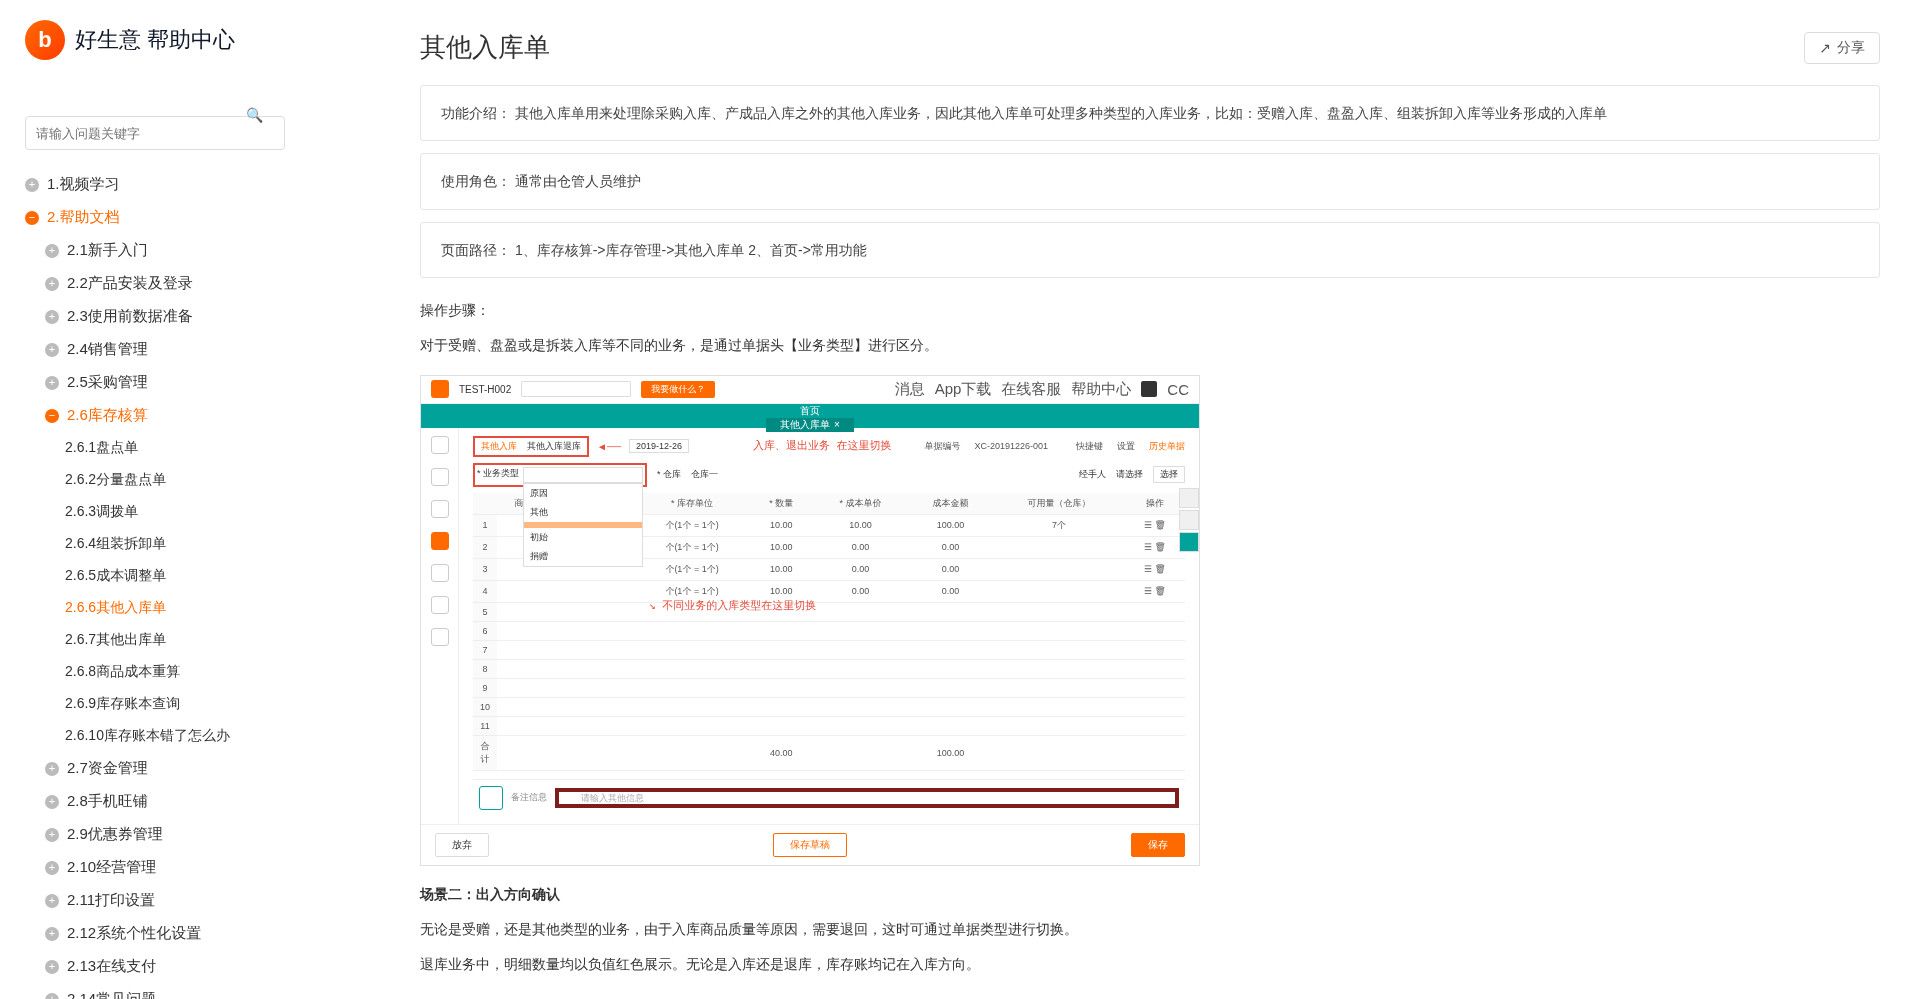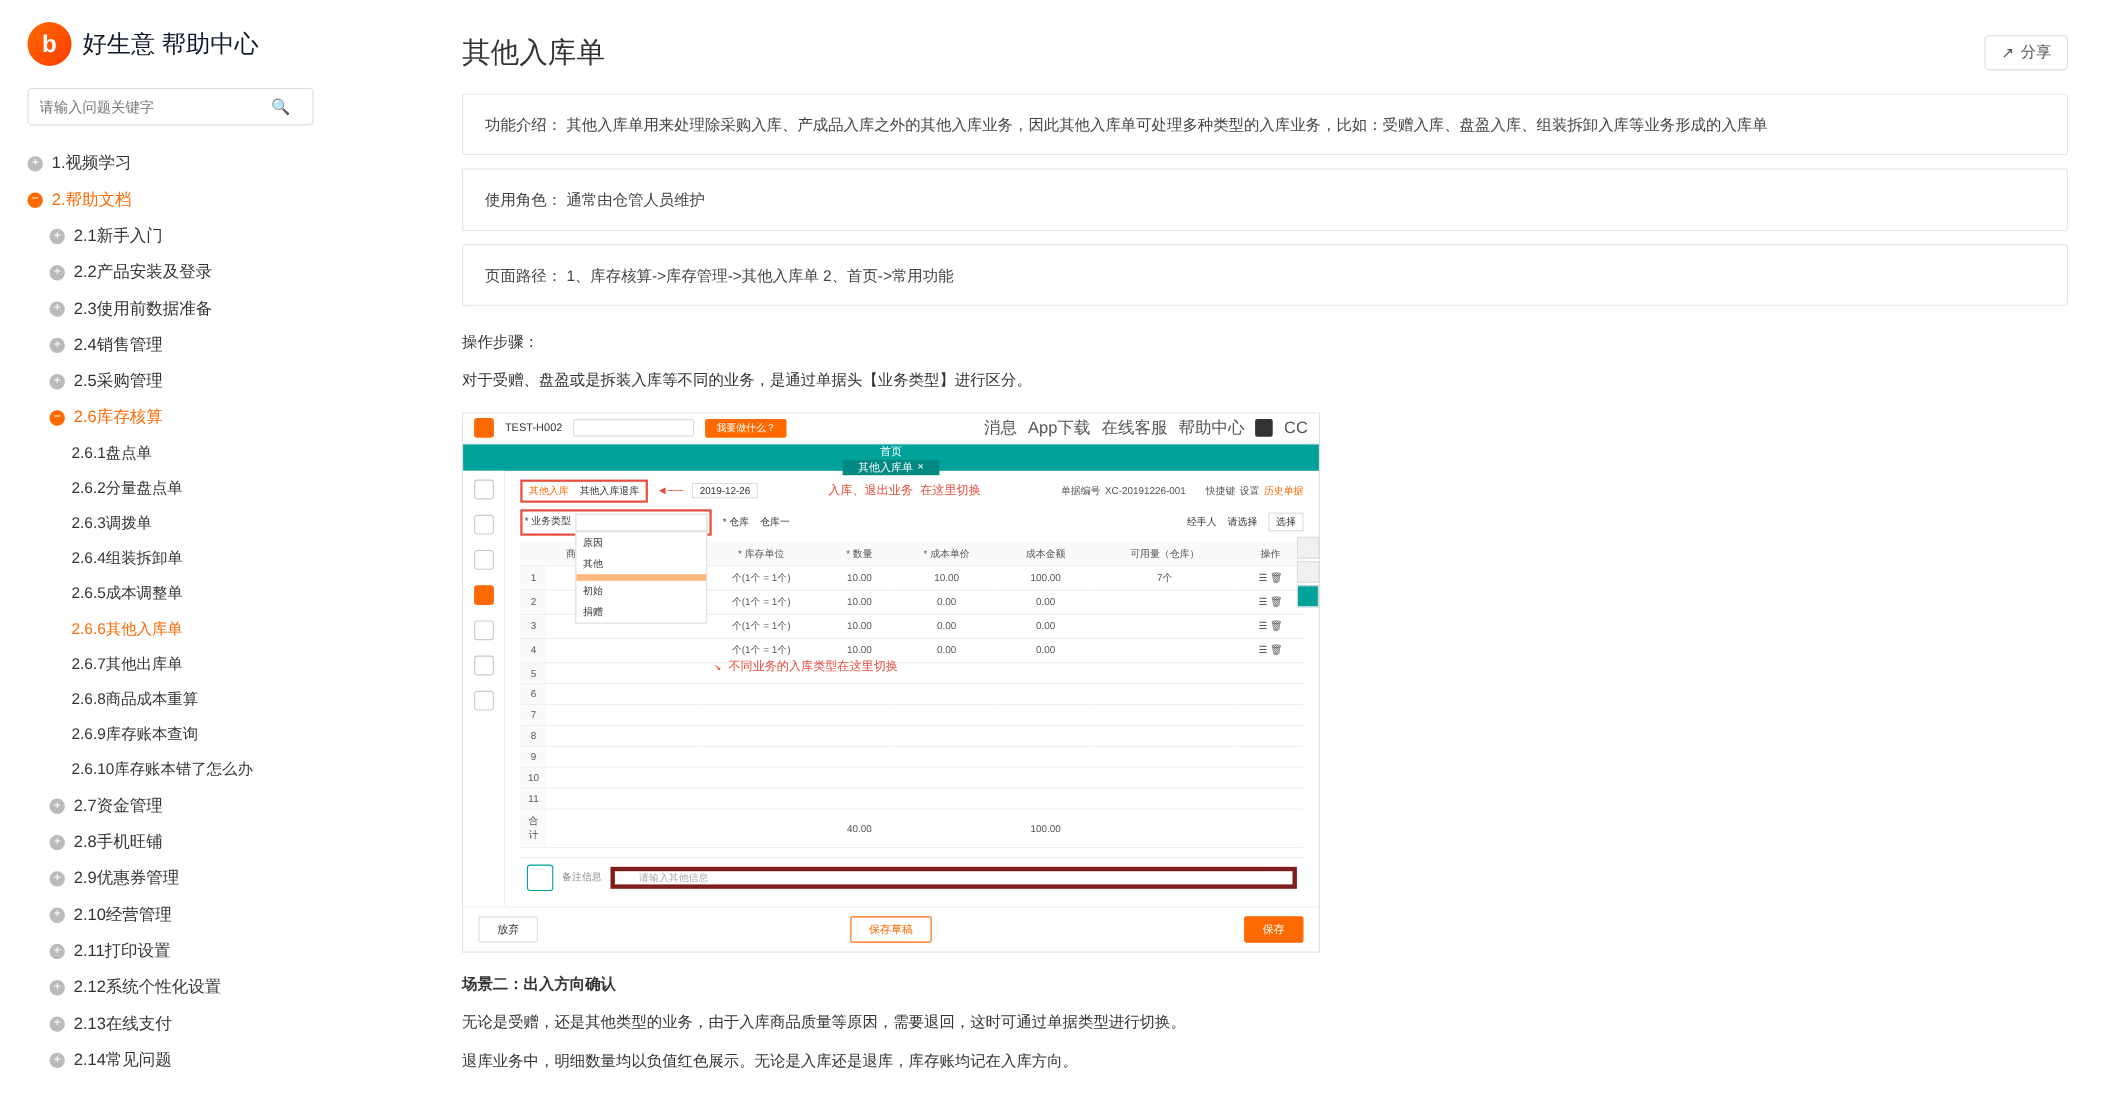--- a/index.html
+++ b/index.html
@@ -3,21 +3,21 @@
 <meta charset="utf-8">
 <style>
 * { margin: 0; padding: 0; box-sizing: border-box; }
 body { font-family: "Microsoft YaHei", Arial, sans-serif; font-size: 14px; color: #333; background: #fff; }
 .container { display: flex; width: 1920px; }
 .sidebar { width: 320px; padding: 20px 20px 20px 25px; }
 .logo-row { display: flex; align-items: center; gap: 10px; margin-bottom: 20px; }
 .logo { width: 40px; height: 40px; border-radius: 50%; background: linear-gradient(135deg,#ff6a00,#ff3c00); display: flex; align-items: center; justify-content: center; color: #fff; font-weight: bold; font-size: 22px; }
 .brand { font-size: 22px; color: #0f172a; }
 .search-box { position: relative; margin-bottom: 18px; }
-.search-box input { width: 260px; height: 34px; border: 1px solid #ddd; border-radius: 4px; padding: 0 34px 0 10px; font-size: 13px; outline: none; }
+.search-box input { width: 260px; height: 34px; border: 1px solid #ddd; border-radius: 4px; padding: 0 34px 0 10px; font-size: 13px; outline: none; margin-top: 36px; }
 .search-box .sicon { position: absolute; right: 36px; top: 50%; transform: translateY(-50%); color: #888; }
 .nav { list-style: none; }
 .nav li { padding: 7px 0; display: flex; align-items: center; gap: 8px; cursor: pointer; font-size: 15px; }
 .nav li.level1 { padding-left: 0; }
 .nav li.level2 { padding-left: 20px; }
 .nav li.level3 { padding-left: 40px; font-size: 14px; }
 .nav .picon { width: 14px; height: 14px; border-radius: 50%; background: #bbb; color: #fff; font-size: 11px; display: flex; align-items: center; justify-content: center; line-height: 1; flex-shrink: 0; }
 .nav .picon.orange { background: #ff6a00; }
 .nav .picon.minus::before { content: "−"; }
 .nav .picon.plus::before { content: "+"; }
@@ -45,21 +45,21 @@
 .ss-tab-plus { margin-left: auto; width: 24px; text-align: center; color: #fff; }
 .ss-body { display: flex; }
 .ss-left-rail { width: 38px; background: #fff; border-right: 1px solid #eee; display: flex; flex-direction: column; align-items: center; padding-top: 8px; gap: 14px; }
 .ss-rail-icon { width: 18px; height: 18px; border: 1px solid #ccc; border-radius: 3px; }
 .ss-rail-icon.active { background: #ff6a00; border-color: #ff6a00; }
 .ss-content { flex: 1; padding: 8px 14px; position: relative; }
 .ss-row1 { display: flex; align-items: center; gap: 8px; margin-bottom: 6px; position: relative; }
 .ss-radio-group { border: 2px solid #e74c3c; padding: 2px 6px; display: flex; gap: 10px; font-size: 9px; }
 .ss-radio-group span:first-child { color: #ff6a00; }
 .ss-date { border: 1px solid #ddd; padding: 1px 6px; font-size: 9px; }
-.ss-row1-right { margin-left: auto; display: flex; gap: 4px; font-size: 9px; color: #555; align-items: center;}
+.ss-row1-right { margin-left: auto; display: flex; gap: 14px; font-size: 9px; color: #555; align-items: center;}
 .ss-annotation { color: #e74c3c; font-size: 11px; position: absolute; font-family: Liberation Mono, monospace; }
 .ss-arrow { color: #e74c3c; }
 .ss-row2 { display: flex; align-items: center; gap: 10px; font-size: 9px; margin-bottom: 6px; }
 .ss-form-block { border: 2px solid #e74c3c; padding: 2px; display: flex; gap: 4px; align-items: flex-start; }
 .ss-select-wrap { position: relative; }
 .ss-select { border: 1px solid #ddd; width: 120px; height: 16px; }
 .ss-dropdown { position: absolute; top: 16px; left: 0; width: 120px; border: 1px solid #ddd; background: #fff; z-index: 5; }
 .ss-dropdown div { padding: 3px 6px; font-size: 9px; }
 .ss-dropdown div.sel { background: #ffb980; }
 .ss-table { width: 100%; border-collapse: collapse; font-size: 9px; margin-top: 4px; }

